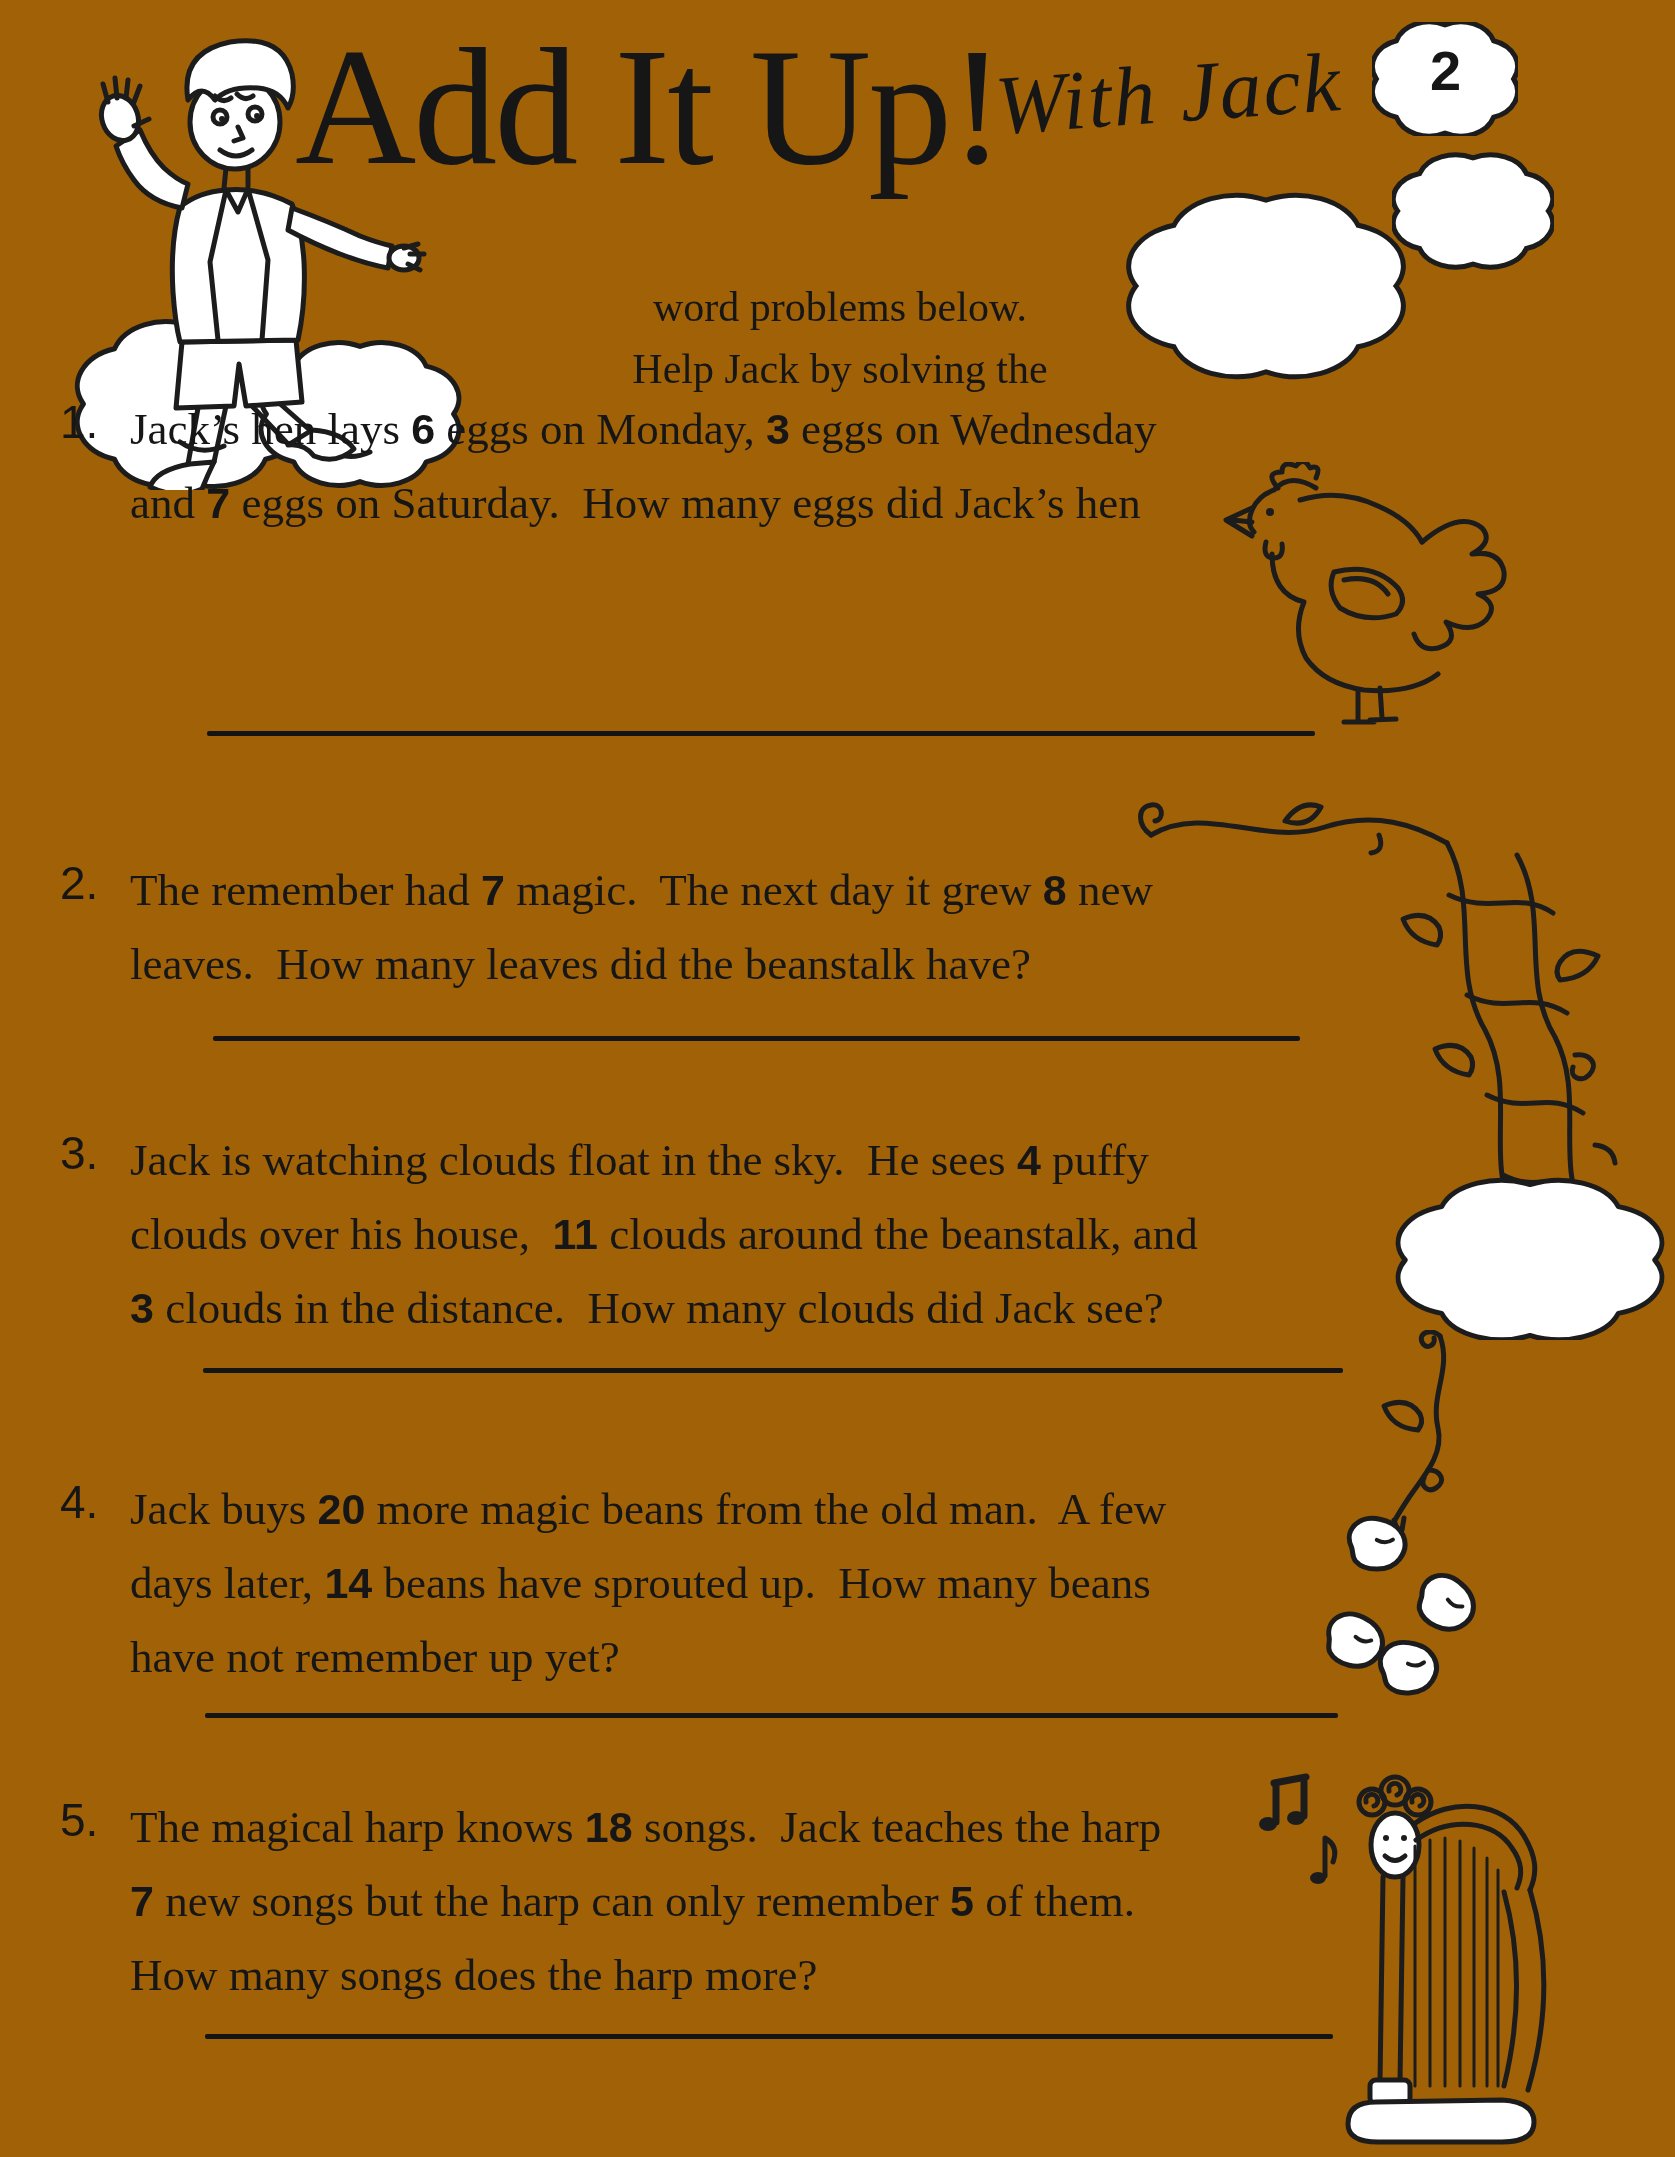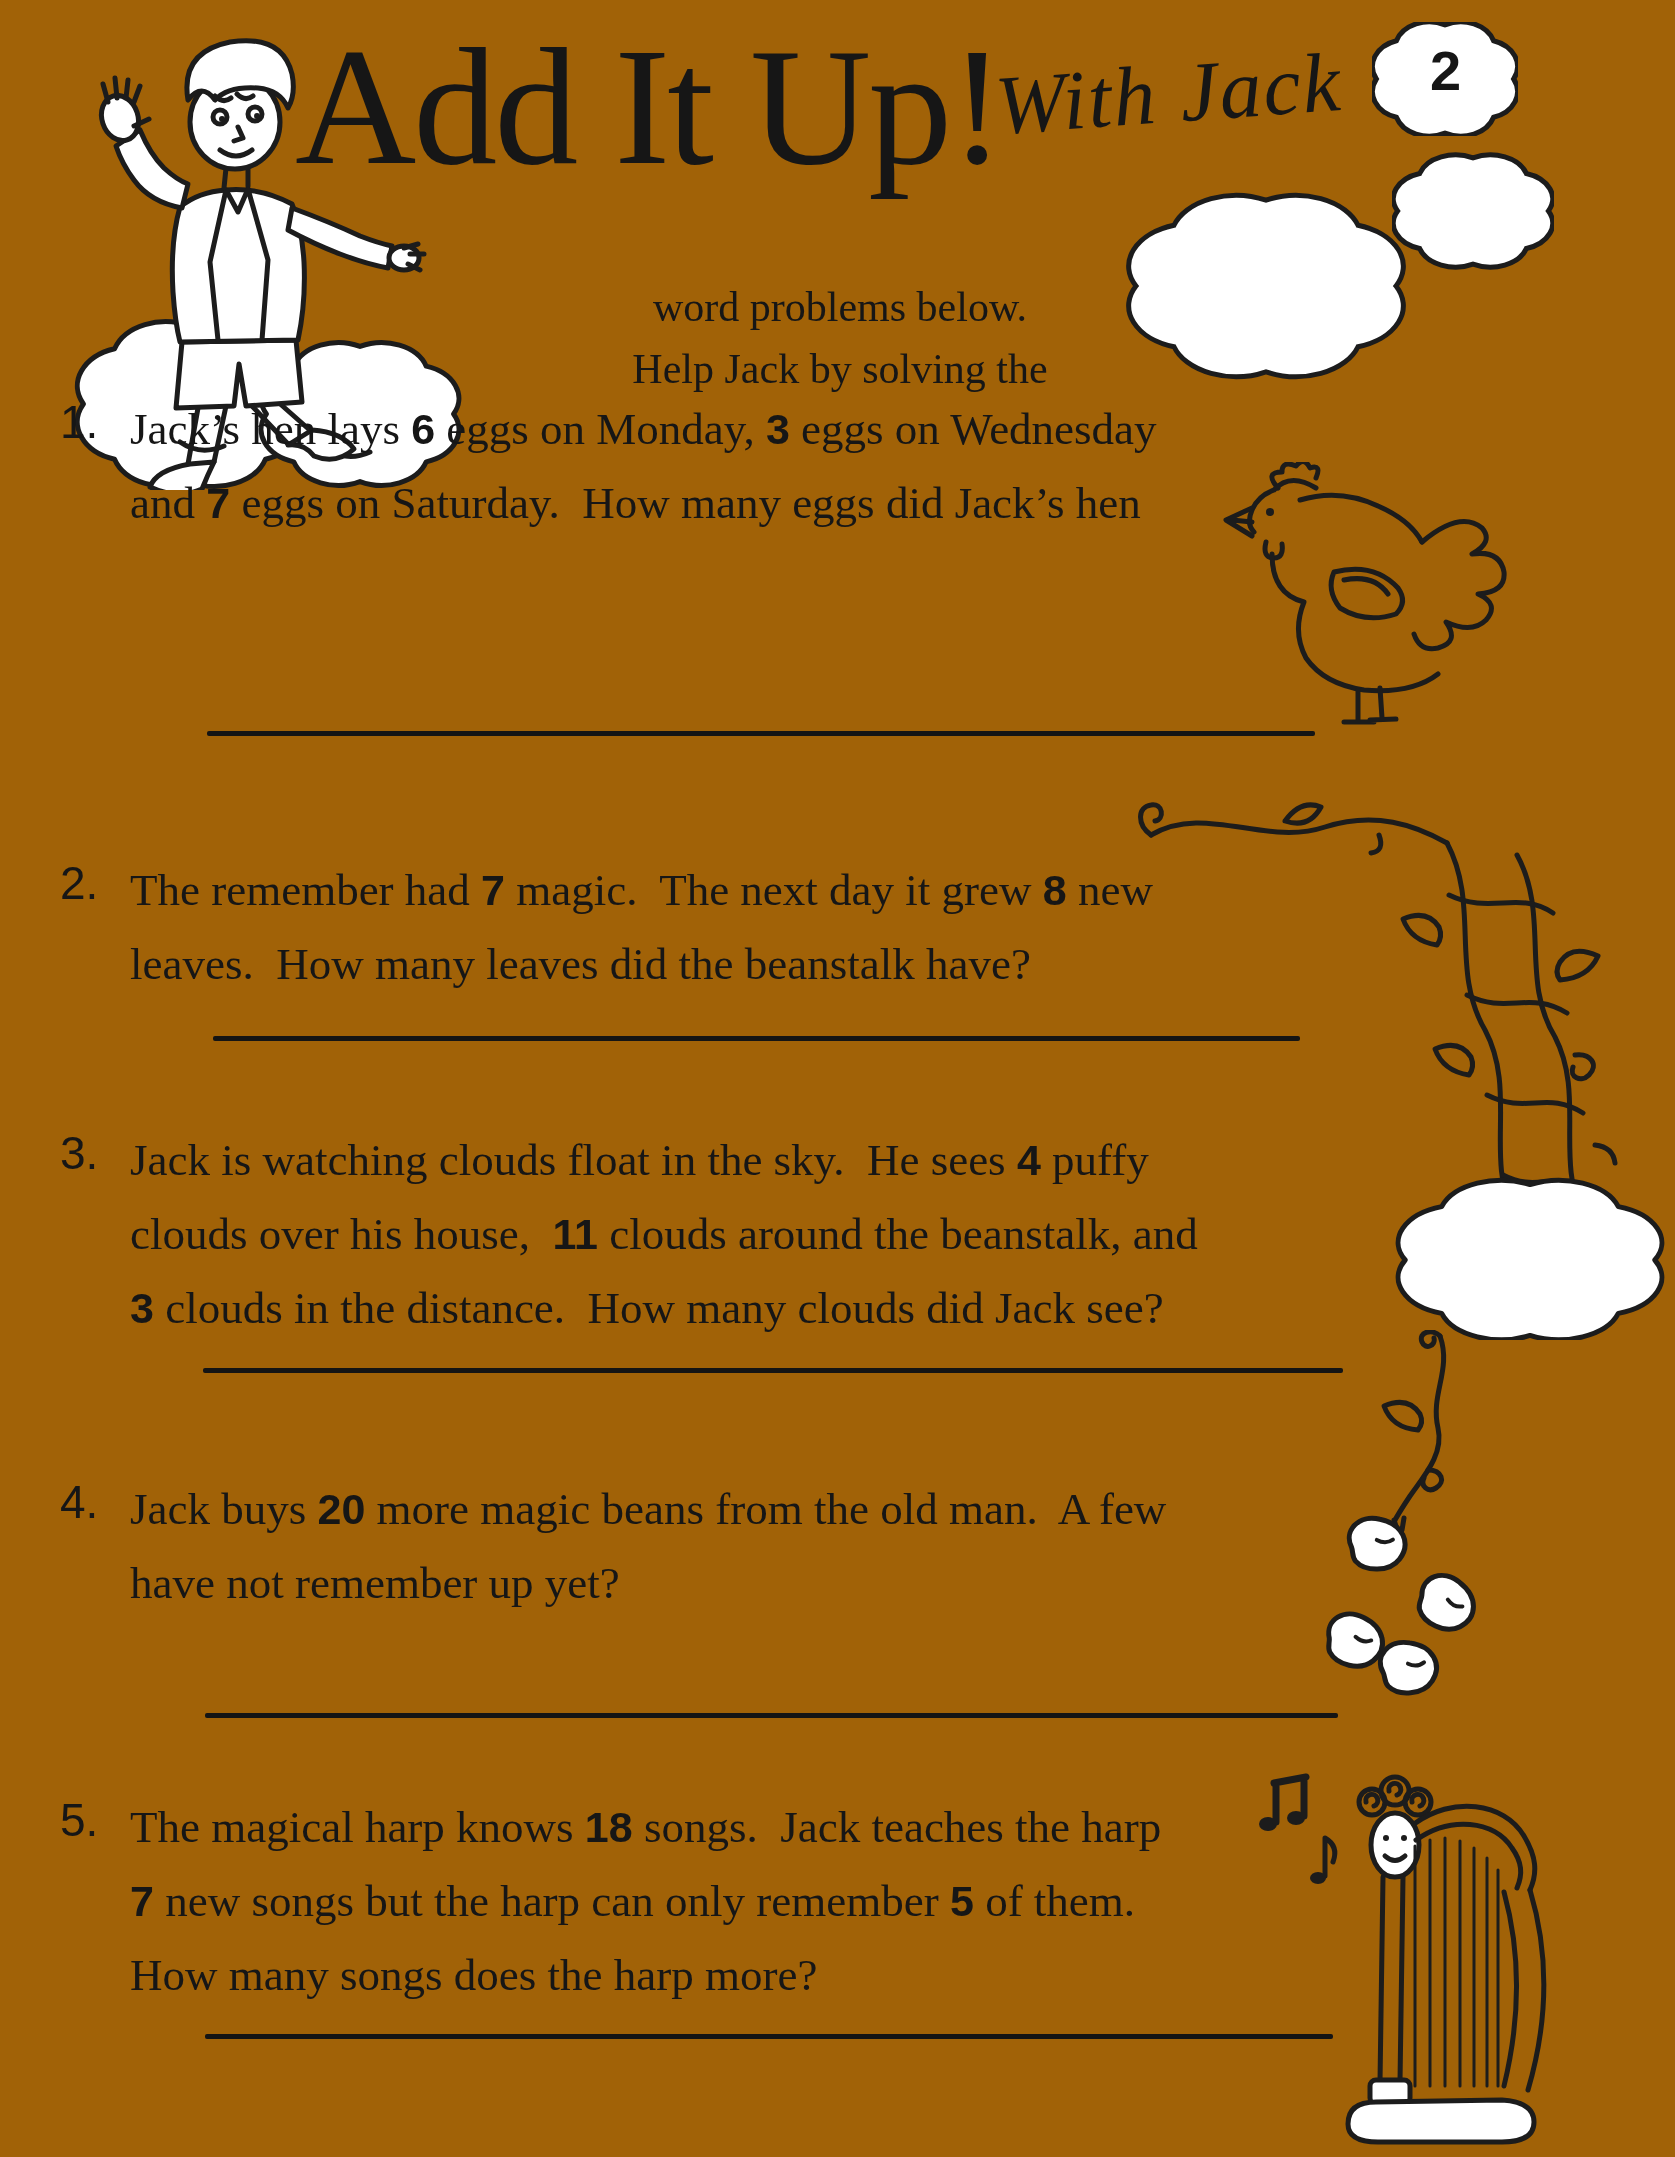--- a/index.html
+++ b/index.html
@@ -116,20 +116,21 @@
         <div class="tline"><span>clouds over his house,  </span><span class="num">11</span><span> clouds around the beanstalk, and</span></div>
         <div class="tline"><span class="num">3</span><span> clouds in the distance.  How many clouds did Jack see?</span></div>
       </div>
   </div>
   <div class="answer-line abs" style="left:203px;top:1368px;width:1140px"></div>
 
   <div class="problem abs" style="left:60px;top:1472px">
     <span class="pnum">4.</span>
     <div class="ptext">
         <div class="tline"><span>Jack buys </span><span class="num">20</span><span> more magic beans from the old man.  A few</span></div>
+        <div class="tline"><span>days later, </span><span class="num">14</span><span> beans have sprouted up.  How many beans</span></div>
         <div class="tline"><span>have not remember up yet?</span></div>
       </div>
   </div>
   <div class="answer-line abs" style="left:205px;top:1713px;width:1133px"></div>
 
   <div class="problem abs" style="left:60px;top:1790px">
     <span class="pnum">5.</span>
     <div class="ptext">
         <div class="tline"><span>The magical harp knows </span><span class="num">18</span><span> songs.  Jack teaches the harp</span></div>
         <div class="tline"><span class="num">7</span><span> new songs but the harp can only remember </span><span class="num">5</span><span> of them.</span></div>

